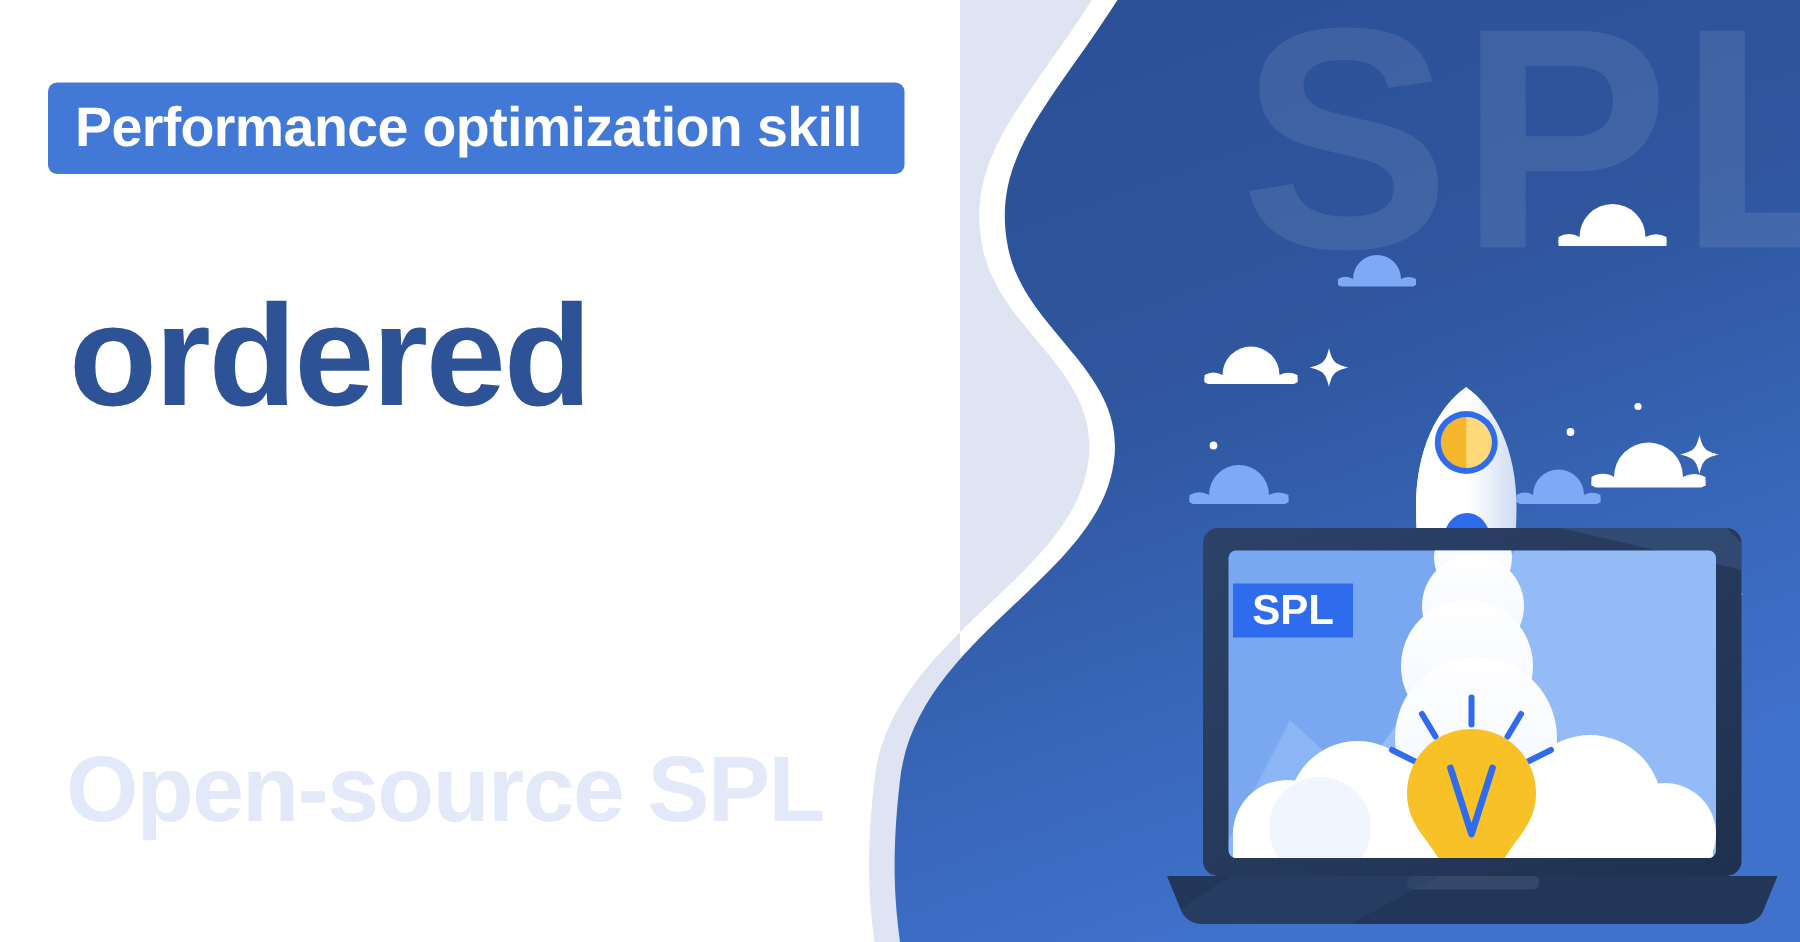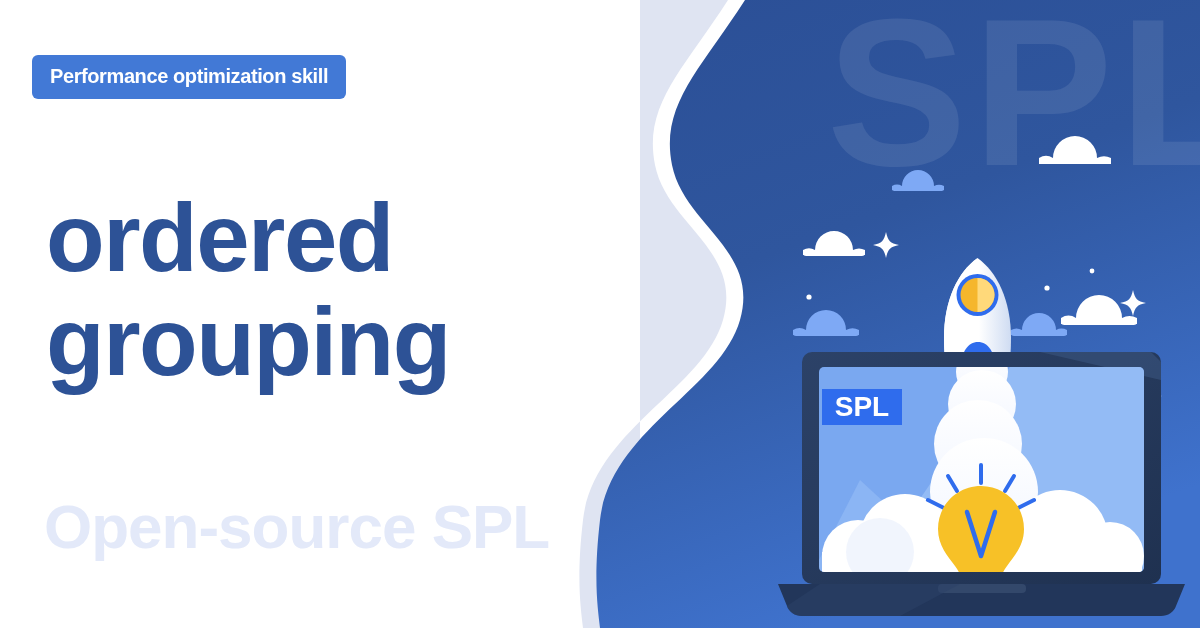--- a/index.html
+++ b/index.html
@@ -37,22 +37,22 @@
     width: 660px;
     height: 628px;
   }
   .badge {
     position: absolute;
     left: 32px;
     top: 55px;
     background: #4279d6;
     color: #ffffff;
     border-radius: 6px;
-    padding: 11px 18px 13px 18px;
-    font-size: 20px;
+    padding: 11px 28px 13px 18px;
+    font-size: 37px;
     font-weight: bold;
     letter-spacing: -0.4px;
     line-height: 1;
     white-space: nowrap;
   }
   .headline {
     position: absolute;
     left: 46px;
     top: 186px;
     width: 600px;
@@ -279,19 +279,18 @@
       </g>
     </svg>
   </div>
 
   <div class="text-col">
 
     <div class="badge">Performance optimization skill</div>
 
     <div class="headline">
       <span class="line">ordered</span>
-      <span class="line">grouping</span>
     </div>
 
     <div class="footer-text">Open-source SPL</div>
   </div>
 
 </div>
 
 </body></html>

